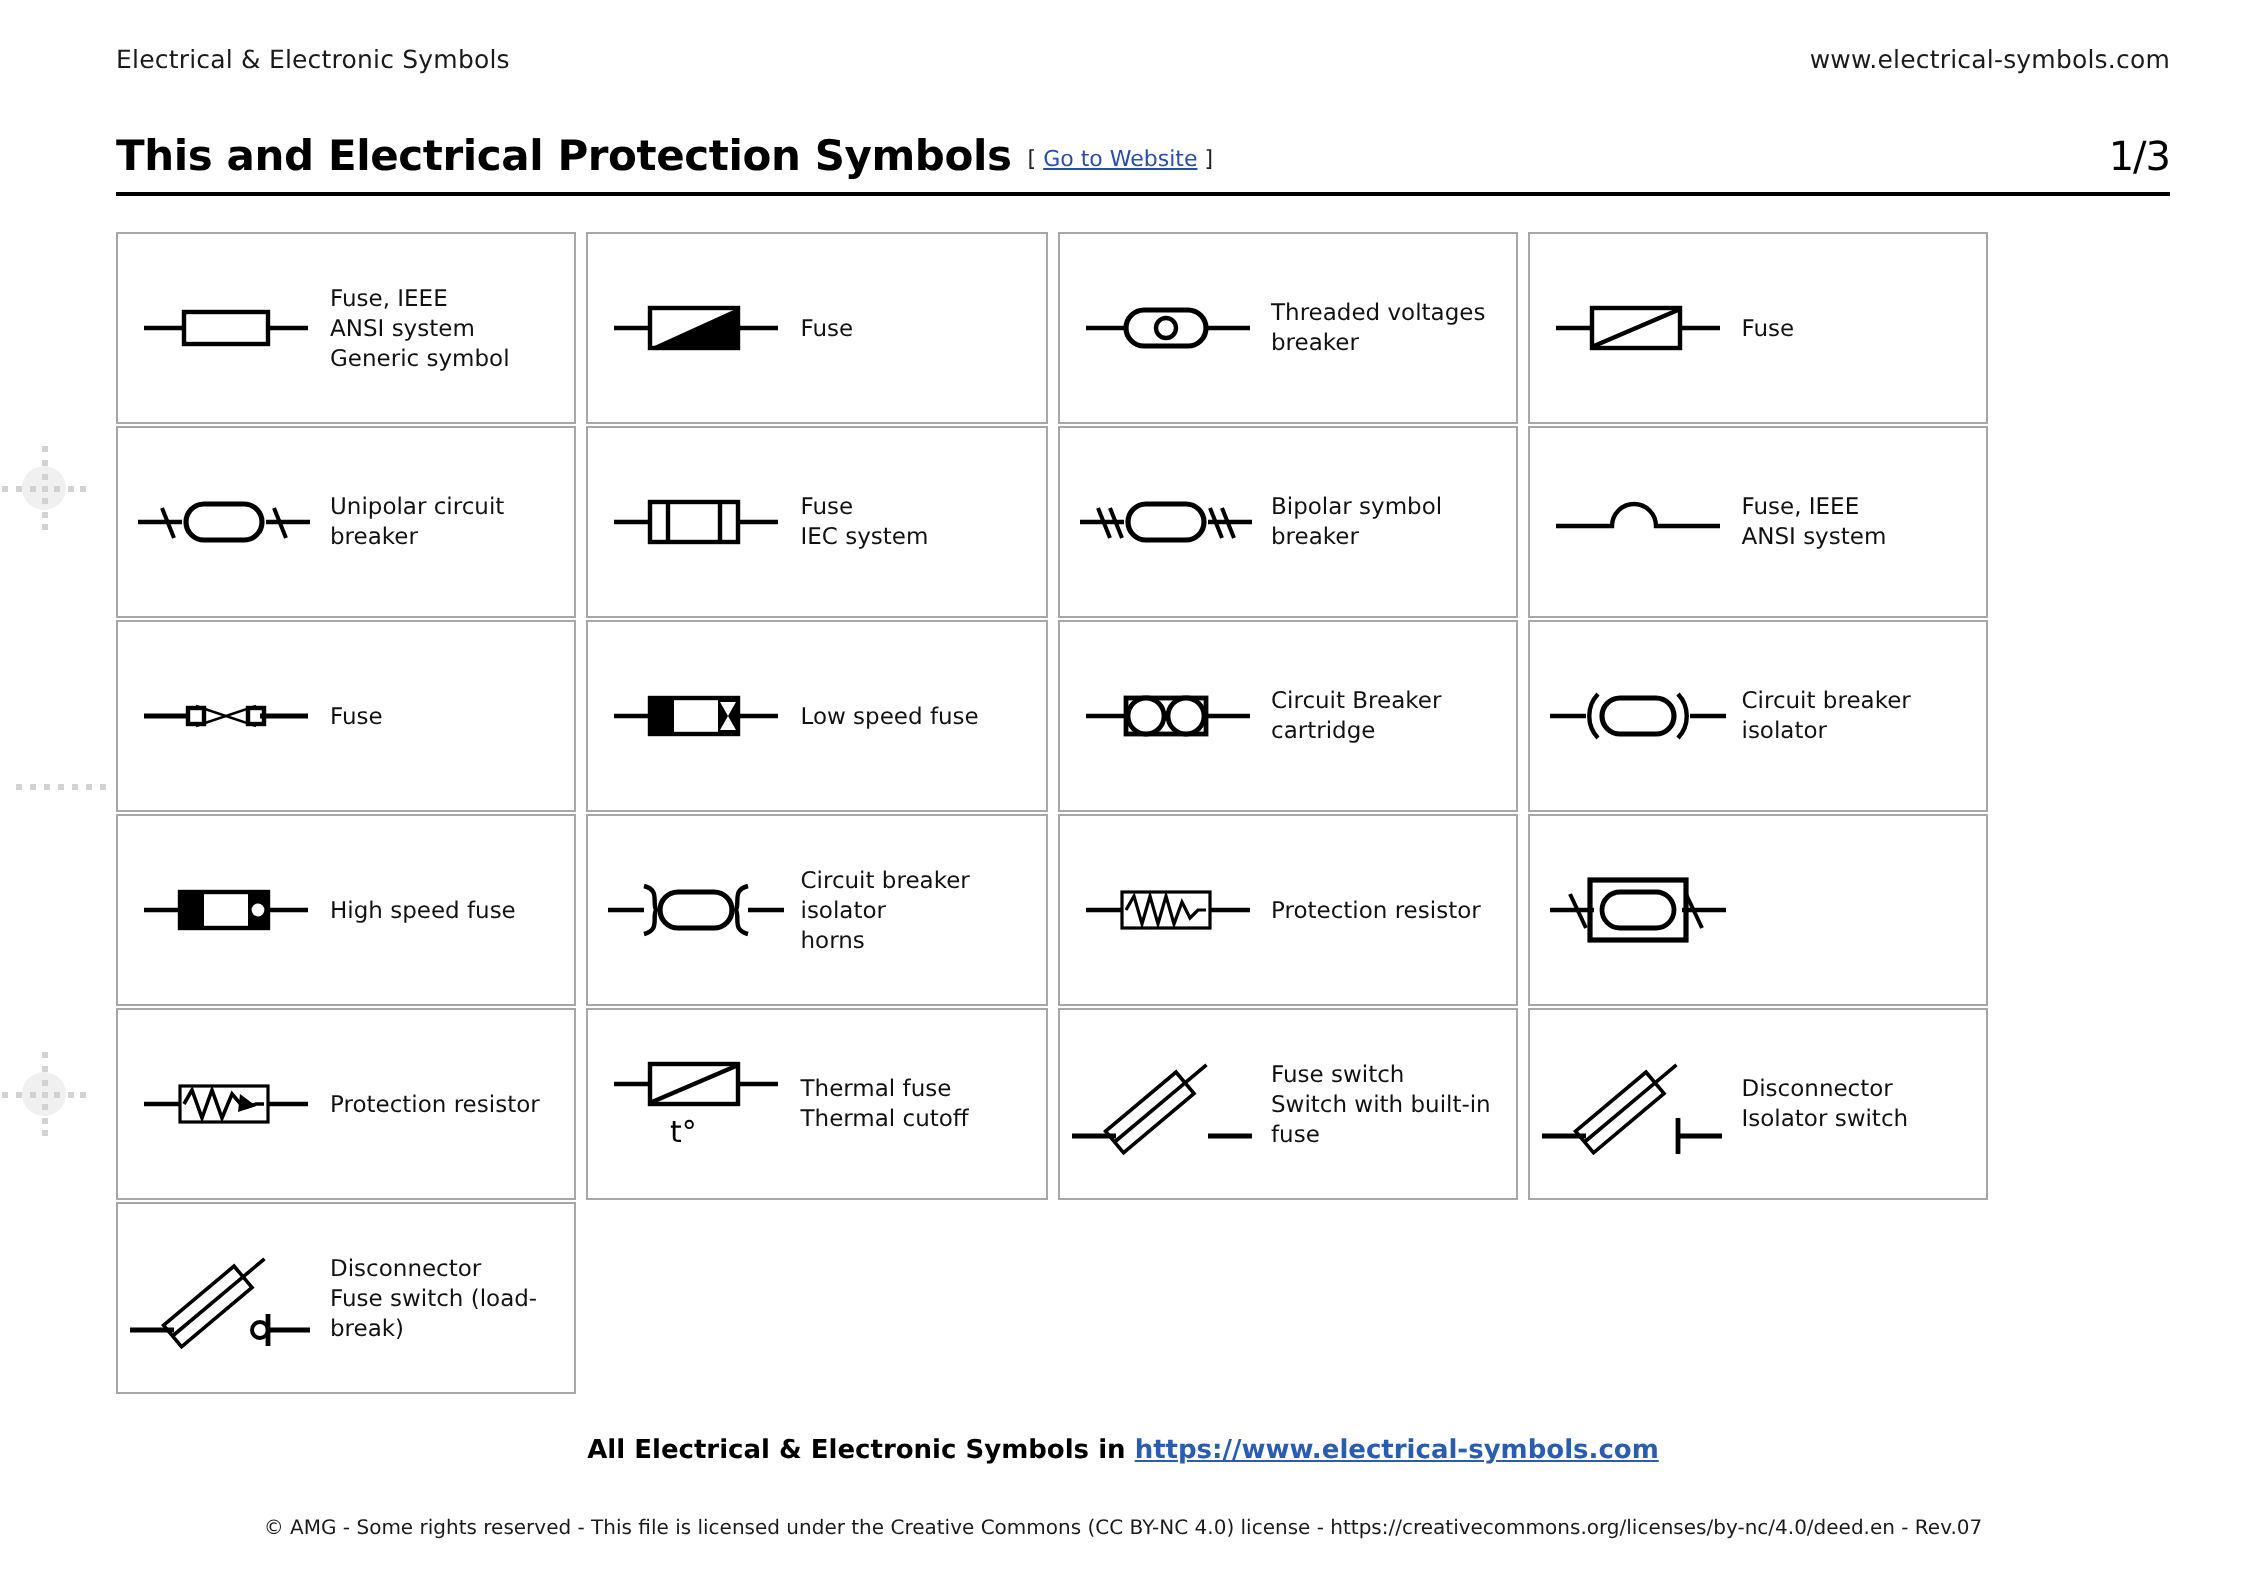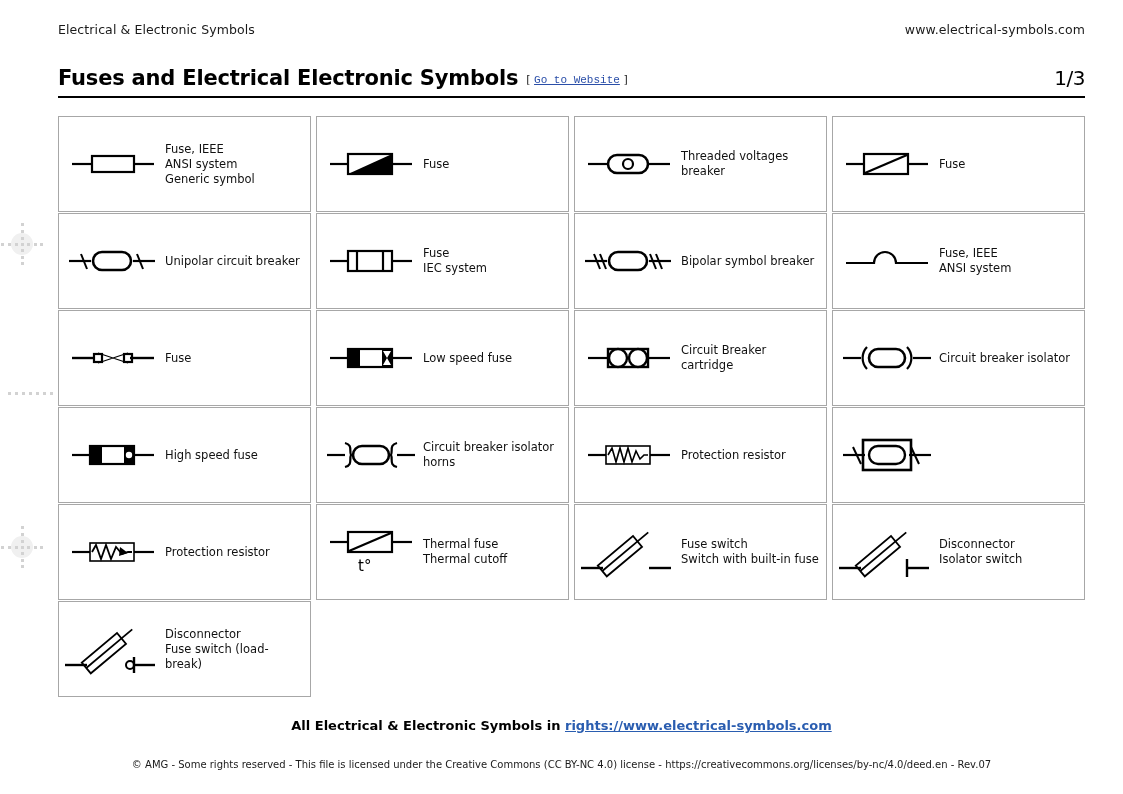--- a/index.html
+++ b/index.html
@@ -54,21 +54,20 @@
     font-size: 11px;
     color: #222;
     margin-left: 8px;
     vertical-align: baseline;
     position: relative;
     top: -2px;
   }
   .title-link {
     color: #2a4ea8;
     text-decoration: underline;
-    font-family: Liberation Mono, monospace;
   }
   .pageno {
     position: absolute;
     right: 38px;
     top: 66px;
     font-size: 20px;
     letter-spacing: -0.5px;
   }
   .rule {
     position: absolute;
@@ -77,21 +76,21 @@
     width: 1027px;
     height: 2px;
     background: #000;
   }
 
   
   .grid {
     position: absolute;
     left: 58px;
     top: 116px;
-    width: 1027px;
+    width: 936px;
     display: grid;
     grid-template-columns: repeat(4, 1fr);
     grid-auto-rows: 96px;
     column-gap: 5px;
     row-gap: 1px;
   }
   .cell {
     border: 1px solid #a7a7a7;
     box-sizing: border-box;
     background: #fff;
@@ -171,21 +170,21 @@
     color: #1a1a1a;
   }
 </style>
 </head>
 <body>
 
 <div class="hdr-left">Electrical &amp; Electronic Symbols</div>
 <div class="hdr-right">www.electrical-symbols.com</div>
 
 <div class="title-row">
-  <span class="title-main">Fuses and Electrical Electronic Symbols</span><span class="title-link-wrap"><span>[</span>
+  <span class="title-main">This and Electrical Protection Symbols</span><span class="title-link-wrap"><span>[</span>
     <a class="title-link" href="#">Go to Website</a>
     <span>]</span></span>
 </div>
 <div class="pageno">1/3</div>
 <div class="rule"></div>
 
 <div class="regmark" style="top:222px">
   <div class="halo"></div>
   <i style="left:20.5px;top:1px"></i>
     <i style="left:20.5px;top:8px"></i>
@@ -515,15 +514,15 @@
         <line x1="71" y1="42" x2="92" y2="42" stroke="#000" stroke-width="2.4"></line>
       </svg>
     </div>
     <div class="lbl">Disconnector
 Fuse switch (load-break)</div>
   </div>
 
 </div>
 
 <div class="foot1">
-  <span>All Electrical &amp; Electronic Symbols in </span><a href="#">rights://www.electrical-symbols.com</a>
+  <span>All Electrical &amp; Electronic Symbols in </span><a href="#">https://www.electrical-symbols.com</a>
 </div>
 <div class="foot2">© AMG - Some rights reserved - This file is licensed under the Creative Commons (CC BY-NC 4.0) license - https://creativecommons.org/licenses/by-nc/4.0/deed.en - Rev.07</div>
 
 </body></html>

